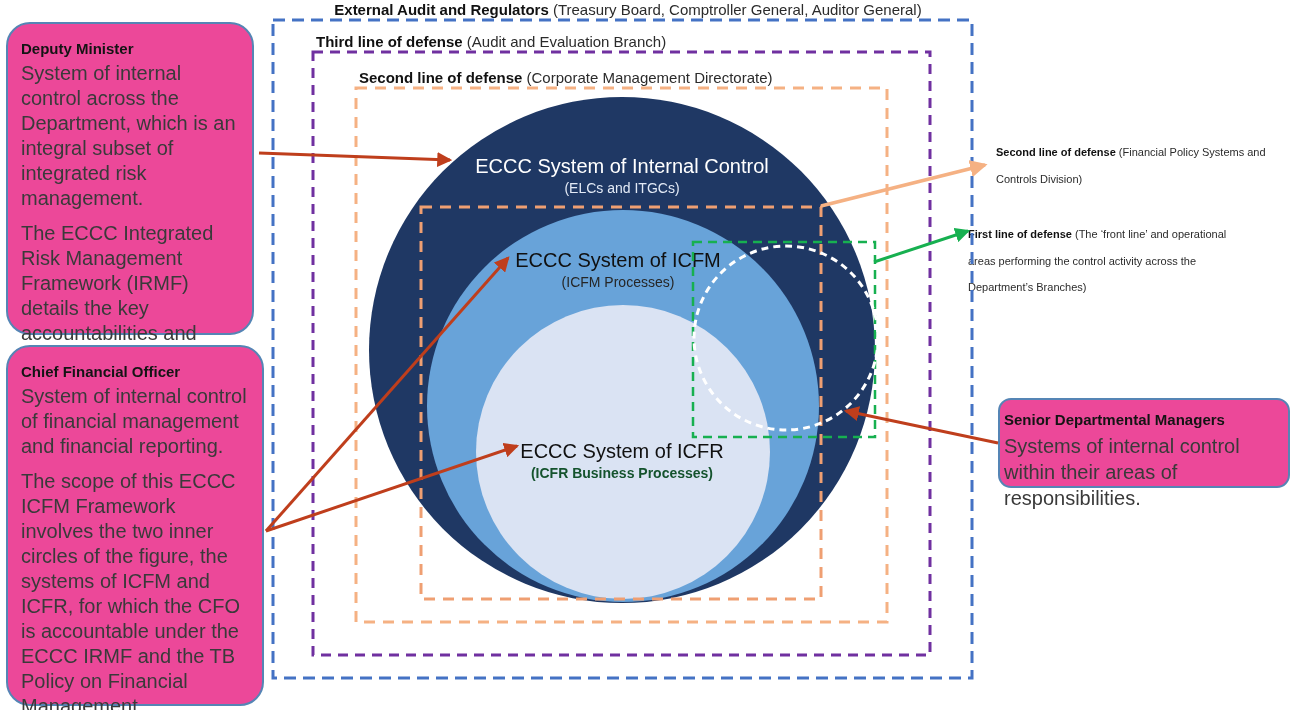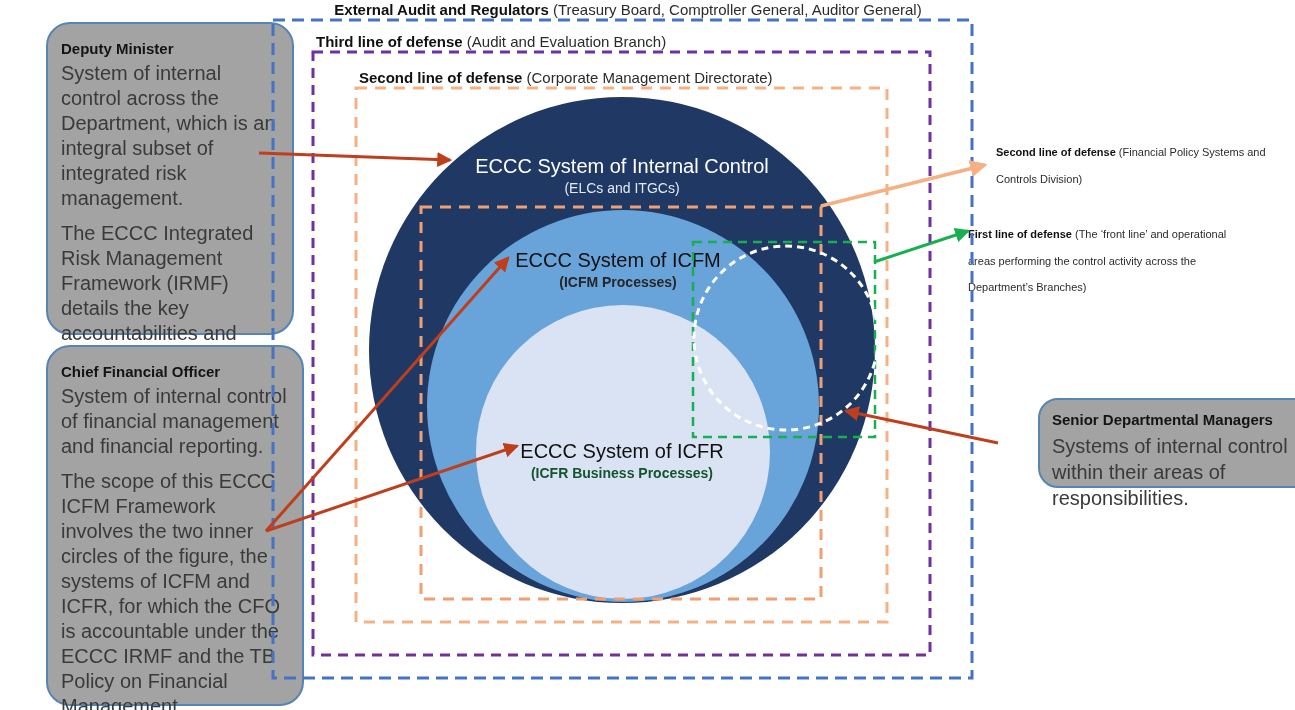--- a/index.html
+++ b/index.html
@@ -8,48 +8,48 @@
     font-family:"Liberation Sans", sans-serif;color:#1a1a1a;overflow:hidden;
   }
   .circle{position:absolute;border-radius:50%;z-index:1;}
   .circle-label{position:absolute;text-align:center;z-index:2;}
   .circle-label .t{font-weight:normal;font-size:20px;line-height:23px;margin-top:6px;}
   .circle-label .s{font-size:14px;line-height:21px;}
   .hdr{position:absolute;z-index:4;font-size:15px;white-space:nowrap;}
   .hdr b{color:#111;}
   .hdr span{color:#2b2b2b;}
   .callout{
-    position:absolute;background:#a3a3a3;border:2.5px solid #5585B5;
-    z-index:5;box-sizing:border-box;margin-left:40px;
+    position:absolute;background:#ec4899;border:2.5px solid #5585B5;
+    z-index:5;box-sizing:border-box;
   }
   .callout .title{font-weight:bold;font-size:15px;color:#141414;}
   .callout p{margin:0 0 10px 0;font-size:20px;color:#3a3a3a;}
   .left-box{border-radius:24px;padding:12px 13px;line-height:25px;}
   .left-box .title{display:block;}
-  .sdm-box{border-radius:20px;padding:7px 12px;line-height:26px;}
+  .sdm-box{border-radius:13px;padding:7px 4px;line-height:26px;}
   .rlabel{position:absolute;z-index:4;font-size:11px;line-height:26.5px;color:#2b2b2b;}
   .rlabel b{color:#111;}
   .overlay{position:absolute;left:0;top:0;z-index:6;pointer-events:none;}
 </style>
 </head>
 <body>
 
 <div class="canvas">
 
   <div class="circle" style="left:369px;top:97px;width:506px;height:506px;background:#1F3864;"></div>
   <div class="circle" style="left:427px;top:210px;width:392px;height:392px;background:#68A3D9;"></div>
   <div class="circle" style="left:476px;top:305px;width:294px;height:294px;background:#DAE3F3;"></div>
 
   <div class="circle-label" style="left:442px;top:149px;width:360px;color:#ffffff;">
     <div class="t">ECCC System of Internal Control</div>
     <div class="s" style="color:#E3EAF6;">(ELCs and ITGCs)</div>
   </div>
   <div class="circle-label" style="left:468px;top:243px;width:300px;color:#101010;">
     <div class="t">ECCC System of ICFM</div>
-    <div class="s" style="color:#262626;font-weight:bold;">(ICFM Processes)</div>
+    <div class="s" style="color:#262626;">(ICFM Processes)</div>
   </div>
   <div class="circle-label" style="left:462px;top:434px;width:320px;color:#101010;">
     <div class="t">ECCC System of ICFR</div>
     <div class="s" style="color:#14532d;font-weight:bold;">(ICFR Business Processes)</div>
   </div>
 
   <div class="hdr" style="left:280px;top:1px;width:696px;text-align:center;">
     <b>External Audit and Regulators</b><span> (Treasury Board, Comptroller General, Auditor General)</span>
   </div>
   <div class="hdr" style="left:316px;top:33px;">

